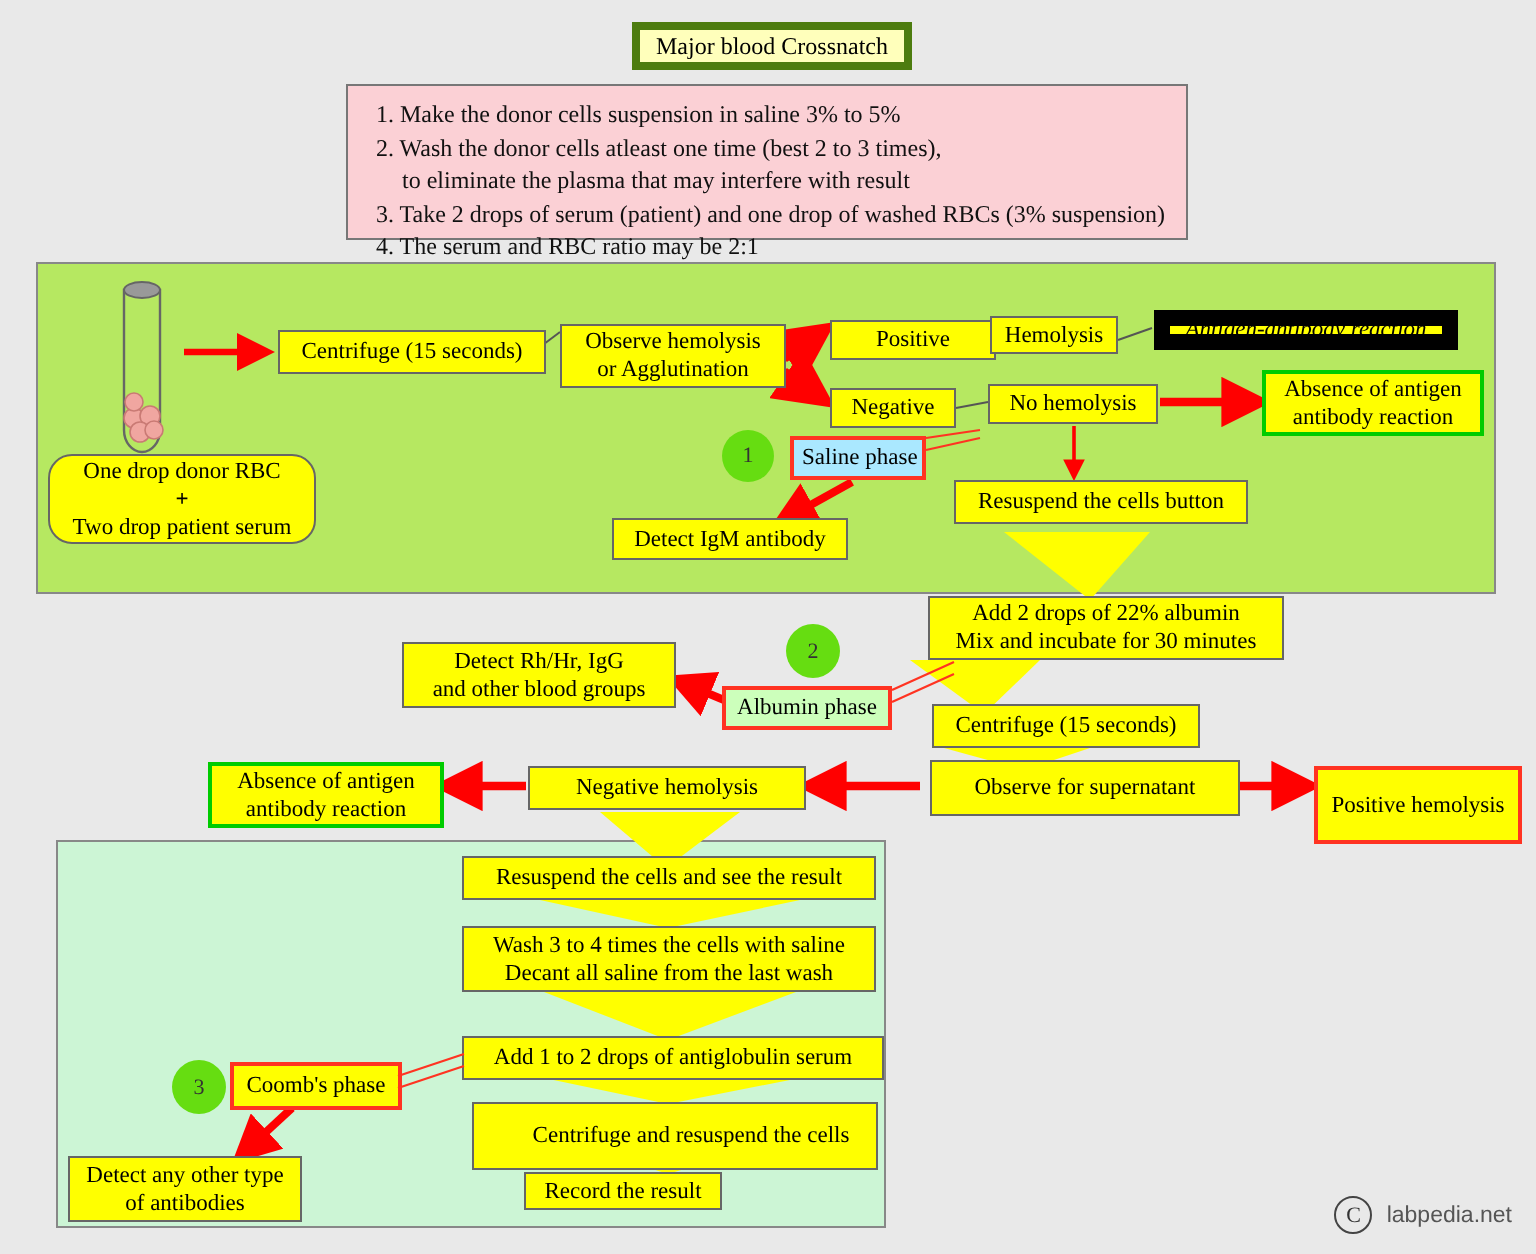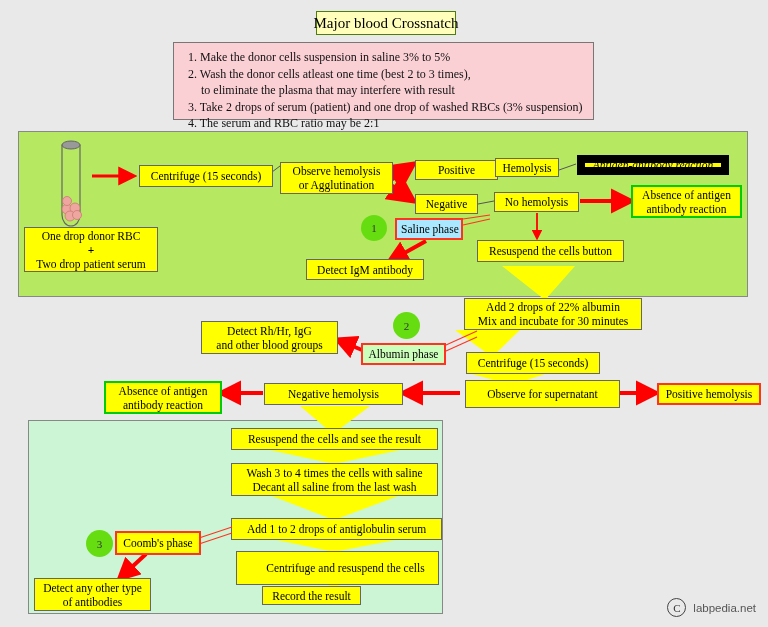--- a/index.html
+++ b/index.html
@@ -26,21 +26,21 @@
     align-items:center;
     justify-content:center;
     padding:1px 4px;
     white-space:nowrap;
     z-index:6;
   }
   .node.multi{flex-direction:column;line-height:14px;justify-content:center;}
   .node .ln{display:block;}
 
   
-  .hdr{background:#ffffbb;border:1px solid #4d7c0f;font-size:15px;}
+  .hdr{background:#ffffbb;border:4px solid #4d7c0f;font-size:12px;}
   .orange-b{border:8px solid #000000;font-style:italic;}
   .green-b{border:2px solid #00cc00;}
   .red-b{border:2px solid #ff3322;}
   .blue-fill{background:#aae8ff;border:2px solid #ff3322;text-align:center;justify-content:flex-start;}
   .ltgreen-fill{background:#ccffbb;border:2px solid #ff3322;text-align:right;}
 
   
   .instr{
     position:absolute;
     background:#fbd0d5;
@@ -170,21 +170,21 @@
   <div class="node hdr" style="left:316px;top:11px;width:140px;height:24px;">Major blood Crossnatch</div>
 
   <div class="instr" style="left:173px;top:42px;width:421px;height:78px;">
     <span class="ln">1. Make the donor cells suspension in saline 3% to 5%</span>
     <span class="ln">2. Wash the donor cells atleast one time (best 2 to 3 times),</span>
     <span class="ln ind">to eliminate the plasma that may interfere with result</span>
     <span class="ln">3. Take 2 drops of serum (patient) and one drop of washed RBCs (3% suspension)</span>
     <span class="ln">4. The serum and RBC ratio may be 2:1</span>
   </div>
 
-  <div class="node multi" style="left:24px;top:227px;width:134px;height:45px;">
+  <div class="node multi" style="left:24px;top:227px;width:134px;height:45px;border-radius:12px;">
     <span class="ln">One drop donor RBC</span>
     <span class="ln" style="font-weight:bold;">+</span>
     <span class="ln">Two drop patient serum</span>
   </div>
 
   <div class="node" style="left:139px;top:165px;width:134px;height:22px;">Centrifuge (15 seconds)</div>
 
   <div class="node multi" style="left:280px;top:162px;width:113px;height:32px;">
     <span class="ln">Observe hemolysis</span>
     <span class="ln">or Agglutination</span>
@@ -224,21 +224,21 @@
     <span class="ln">and other blood groups</span>
   </div>
 
   <div class="circ" style="left:393px;top:312px;width:27px;height:27px;">2</div>
   <div class="node ltgreen-fill" style="left:361px;top:343px;width:85px;height:22px;">Albumin phase</div>
 
   <div class="node" style="left:465px;top:380px;width:155px;height:28px;">Observe for supernatant</div>
 
   <div class="node" style="left:264px;top:383px;width:139px;height:22px;">Negative hemolysis</div>
 
-  <div class="node red-b" style="left:657px;top:383px;width:104px;height:22px;">Positive hemolysis</div>
+  <div class="node red-b" style="left:657px;top:383px;width:104px;height:39px;">Positive hemolysis</div>
 
   <div class="node multi green-b" style="left:104px;top:381px;width:118px;height:33px;">
     <span class="ln">Absence of antigen</span>
     <span class="ln">antibody reaction</span>
   </div>
 
   <div class="node" style="left:231px;top:428px;width:207px;height:22px;">Resuspend the cells and see the result</div>
 
   <div class="node multi" style="left:231px;top:463px;width:207px;height:33px;">
     <span class="ln">Wash 3 to 4 times the cells with saline</span>

